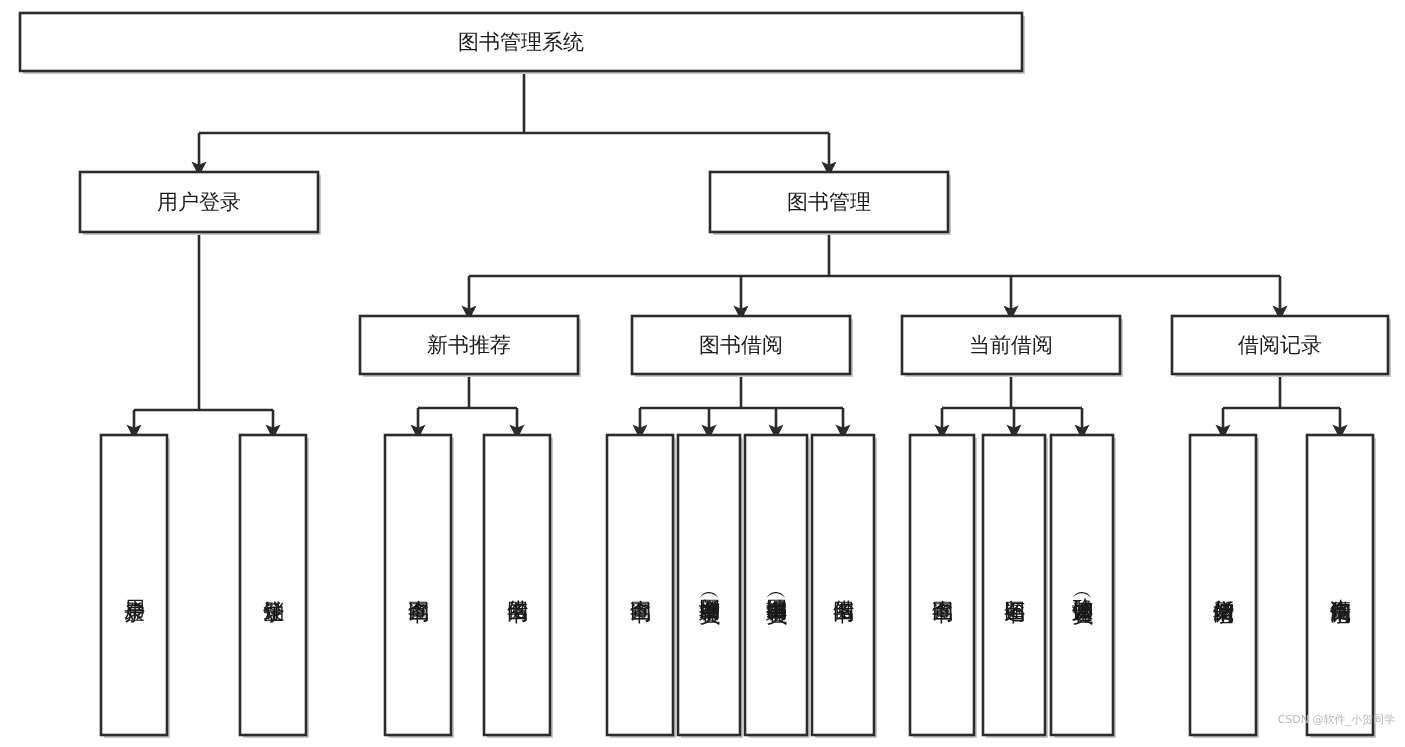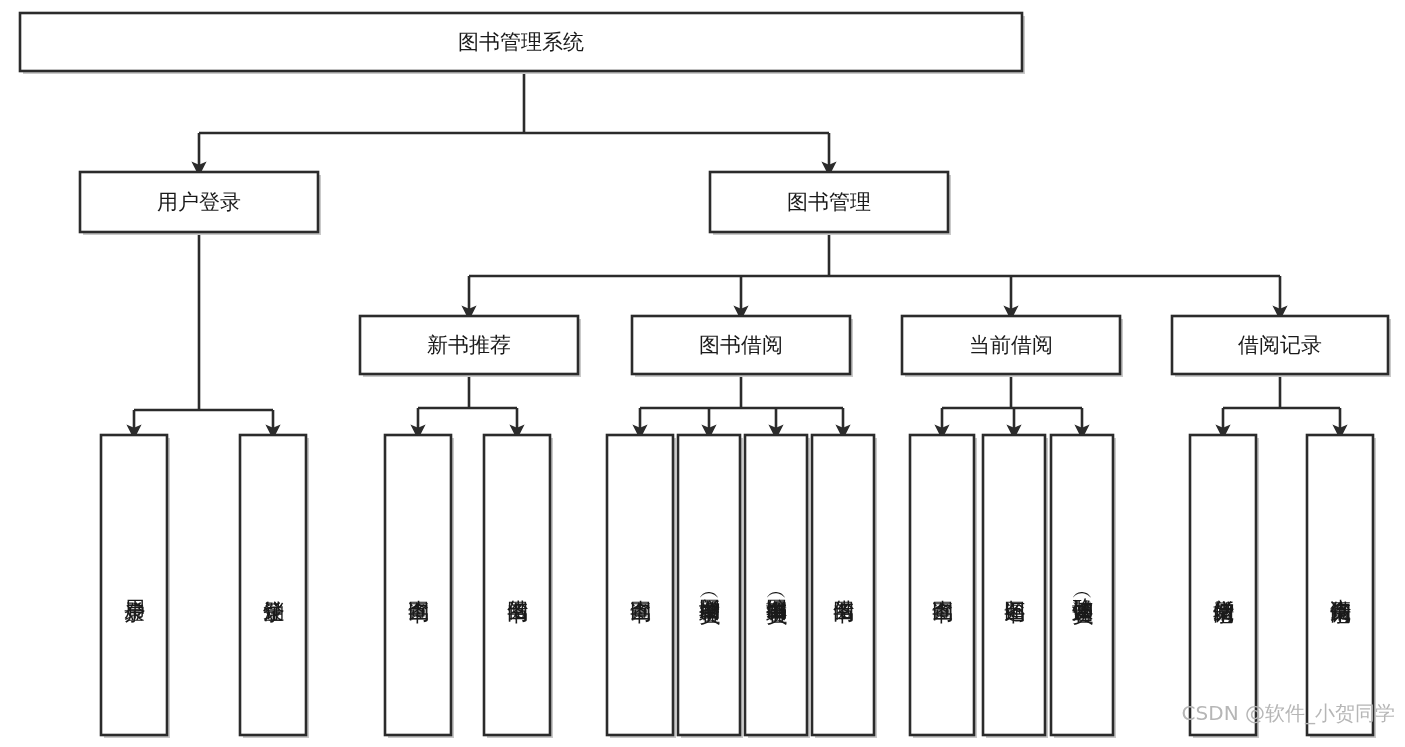--- a/index.html
+++ b/index.html
@@ -64,21 +64,21 @@
     align-items: center;
     justify-content: center;
     white-space: nowrap;
     pointer-events: none;
   }
   .watermark {
     position: absolute;
     right: 10px;
     bottom: 4px;
     font-family: "DejaVu Sans", "Liberation Sans", sans-serif;
-    font-size: 20px;
+    font-size: 11px;
     color: #b6b6b6;
     white-space: nowrap;
   }
 </style>
 </head>
 <body>
 
 <div id="diagram-root">
 
   <svg class="canvas" viewBox="0 0 1405 747">

